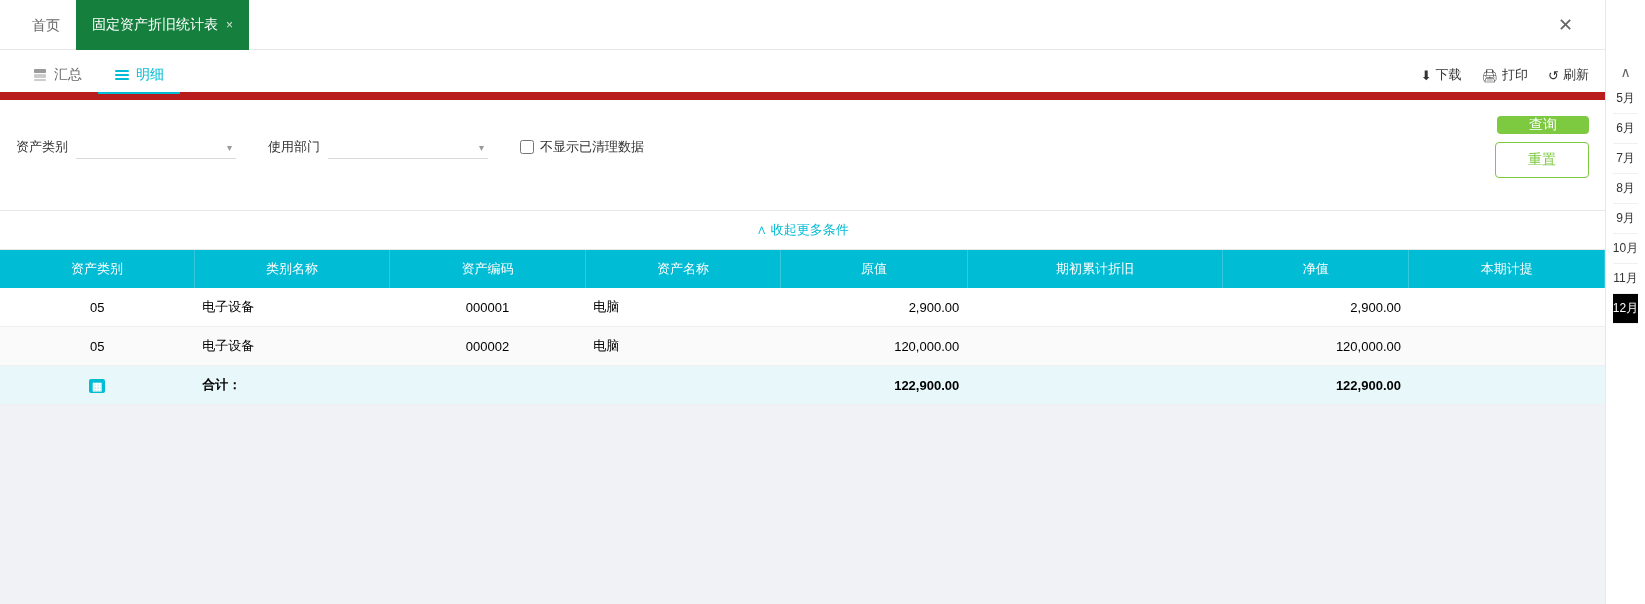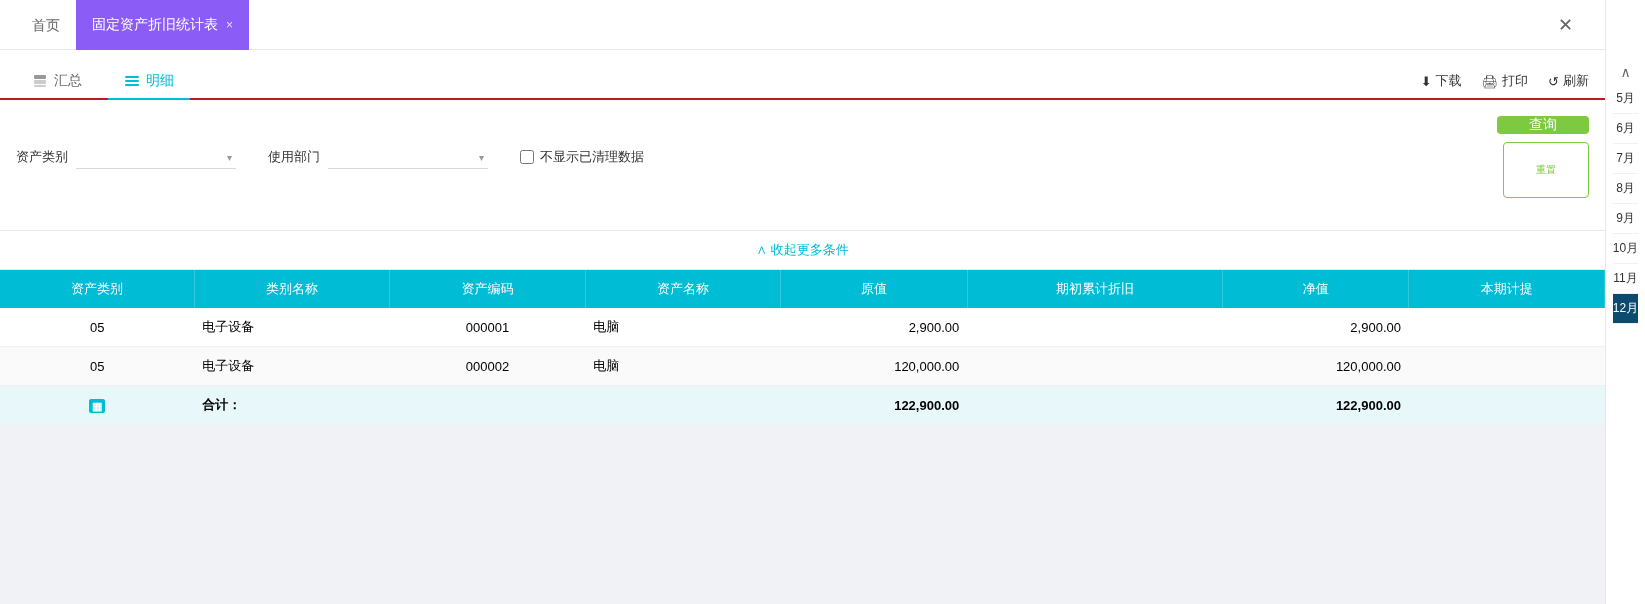--- a/index.html
+++ b/index.html
@@ -34,21 +34,21 @@
       gap: 0;
     }
     .nav-home {
       color: #666;
       padding: 0 16px;
       cursor: pointer;
       font-size: 14px;
       line-height: 50px;
     }
     .nav-tab {
-      background: #8b5cf6;
+      background: #15803d;
       color: #fff;
       padding: 0 16px;
       height: 50px;
       display: flex;
       align-items: center;
       gap: 8px;
       font-size: 14px;
       cursor: pointer;
       border-radius: 0;
     }
@@ -65,22 +65,22 @@
       padding: 0 16px;
     }
 
     
     .sub-tabs {
       background: #fff;
       display: flex;
       align-items: flex-end;
       height: 50px;
       padding: 0 16px;
-      border-bottom: 2px solid #b91c1c;
-      gap: 10px;
+      border-bottom: 8px solid #b91c1c;
+      gap: 0;
     }
     .sub-tab {
       display: flex;
       align-items: center;
       gap: 6px;
       padding: 0 16px 8px 16px;
       cursor: pointer;
       color: #666;
       font-size: 14px;
       border-bottom: 2px solid transparent;
@@ -222,22 +222,22 @@
       font-size: 14px;
       cursor: pointer;
       margin-left: auto;
       min-width: 80px;
     }
     .btn-reset {
       background: #fff;
       color: #7dc940;
       border: 1px solid #7dc940;
       border-radius: 4px;
-      padding: 20px 32px;
-      font-size: 10px;
+      padding: 8px 32px;
+      font-size: 14px;
       cursor: pointer;
       margin-left: auto;
       min-width: 80px;
     }
 
     .filter-actions {
       display: flex;
       flex-direction: column;
       gap: 8px;
       margin-left: auto;
@@ -316,21 +316,21 @@
     .month-item {
       width: 100%;
       text-align: center;
       padding: 6px 0;
       font-size: 12px;
       color: #333;
       cursor: pointer;
       border-bottom: 1px solid #f0f0f0;
     }
     .month-item.active {
-      background: #0c4a6e;
+      background: #000000;
       color: #fff;
     }
 
     
     .scroll-arrow {
       width: 100%;
       text-align: center;
       padding: 4px 0;
       cursor: pointer;
       color: #666;

